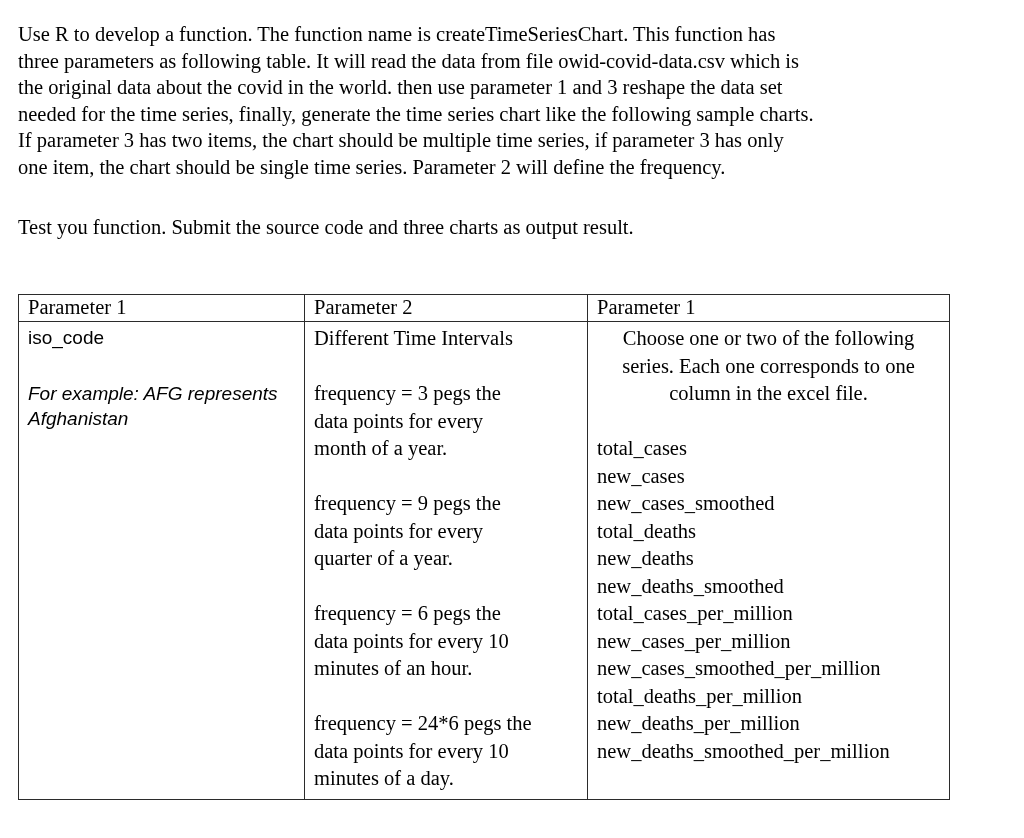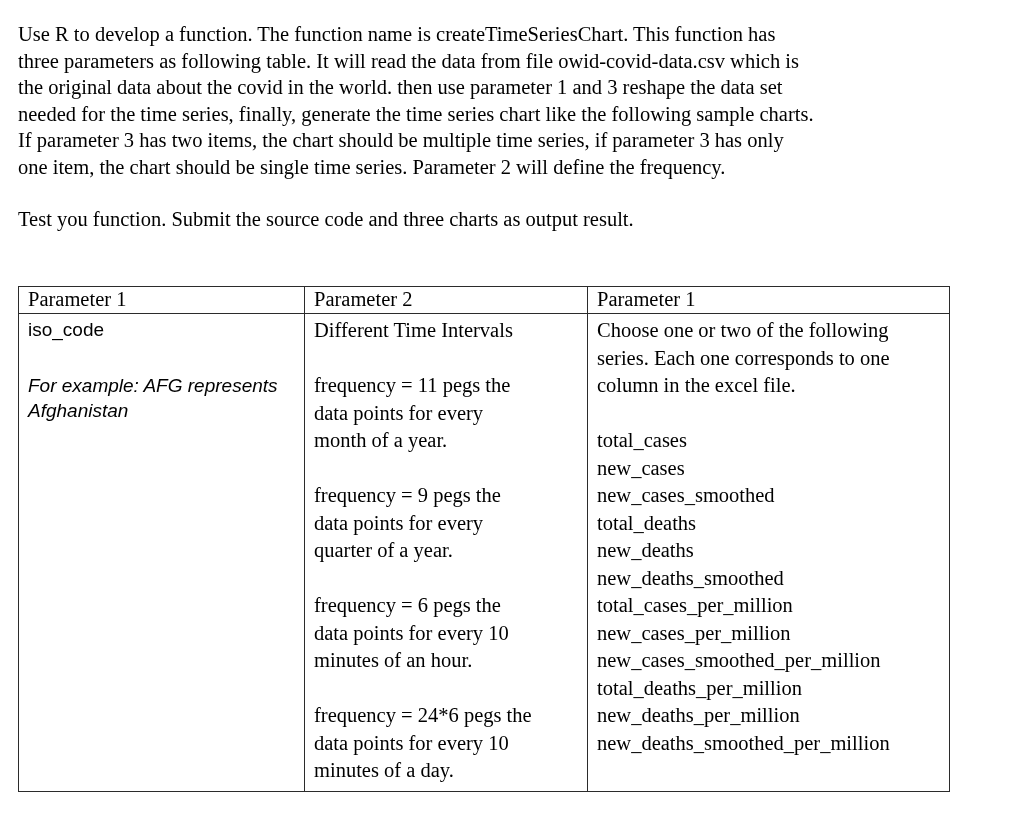--- a/index.html
+++ b/index.html
@@ -18,21 +18,21 @@
     color: #000000;
     font-family: "Liberation Serif", serif;
     font-size: 20.5px;
   }
   .intro {
     margin: 0;
     white-space: pre-line;
     line-height: 26.6px;
   }
   .submit {
-    margin: 25px 0 0 0;
+    margin: 33px 0 0 0;
     line-height: 26.6px;
   }
   table.params-table {
     border-collapse: collapse;
     table-layout: fixed;
     width: 931px;
     margin-top: 54px;
     font-size: 20.5px;
   }
   table.params-table th,
@@ -59,21 +59,21 @@
     font-size: 19px;
     line-height: 26px;
   }
   .example {
     margin-top: 31px;
     line-height: 24.5px;
     white-space: pre-line;
     font-style: italic;
   }
   .cell-title { white-space: pre-line; }
-  .pre { white-space: pre-line; }
+  .pre { white-space: pre-line; text-align: center; }
   .freq-list > div {
     margin-top: 27.5px;
     white-space: pre-line;
   }
   .series-list {
     margin-top: 27.5px;
   }
   .series-list > div {
     line-height: 27.5px;
     white-space: pre;
@@ -111,21 +111,21 @@
 
         <td class="col1">
           <div class="sans">iso_code</div>
           <div class="sans example">For example: AFG represents
 Afghanistan</div>
         </td>
 
         <td class="col2">
           <div class="cell-title">Different Time Intervals</div>
           <div class="freq-list">
-              <div>frequency = 11 pegs the
+              <div>frequency = 3 pegs the
 data points for every
 month of a year.</div>
               <div>frequency = 9 pegs the
 data points for every
 quarter of a year.</div>
               <div>frequency = 6 pegs the
 data points for every 10
 minutes of an hour.</div>
               <div>frequency = 24*6 pegs the
 data points for every 10

